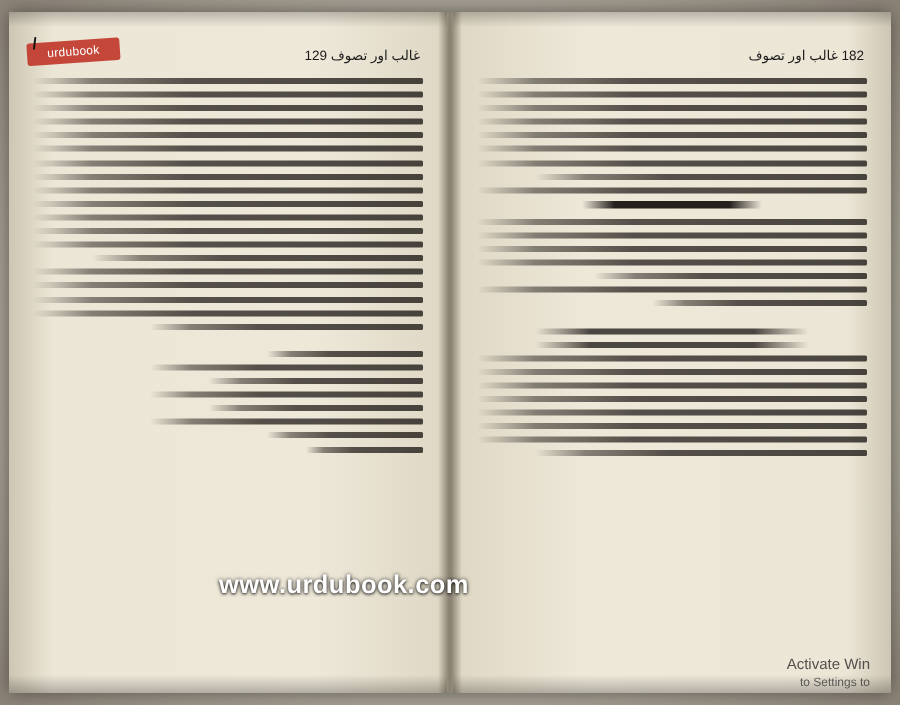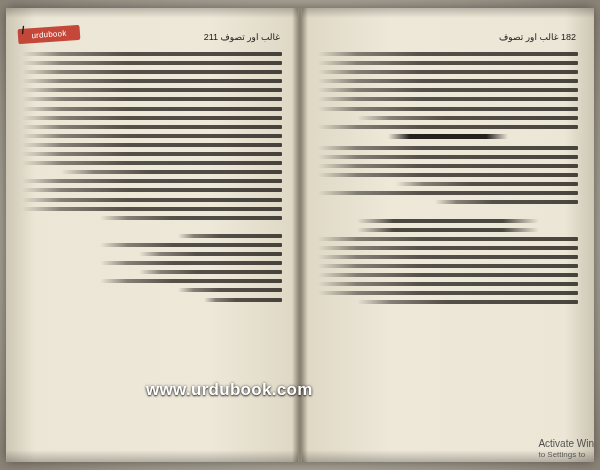--- a/index.html
+++ b/index.html
@@ -152,23 +152,23 @@
     font-size: 17px;
     font-weight: bold;
     color: #ffffff;
     text-shadow: 0 1px 2px rgba(0,0,0,0.75), 0 0 3px rgba(0,0,0,0.6);
     letter-spacing: 0.3px;
     white-space: nowrap;
   }
   
   .activate {
     position: absolute;
-    right: 6px;
+    right: 20px;
     bottom: 10px;
-    text-align: left;
+    text-align: right;
     color: #3c3c3c;
     opacity: 0.8;
     line-height: 1.25;
   }
   .activate .a1 { font-size: 10px; color: #2b2b2b; }
   .activate .a2 { font-size: 8px; color: #3a3a3a; }
   .shadowtop {
     position: absolute;
     left: 0; right: 0; top: 0;
     height: 10px;
@@ -223,21 +223,21 @@
         <div class="line"></div>
         <div class="line"></div>
         <div class="line"></div>
         <div class="line short85"></div>
       </div>
     </div>
 
     <div class="leaf left">
       <div class="shadowtop"></div>
       <div class="shadowbot"></div>
-      <div class="pagehead left">غالب اور تصوف 211</div>
+      <div class="pagehead left">غالب اور تصوف 129</div>
 
       <div class="stamp">
         <div class="band"></div>
         <div class="band-text">urdubook</div>
         <div class="slash">/</div>
       </div>
 
       <div class="colwrap">
         <div class="line"></div>
         <div class="line"></div>

